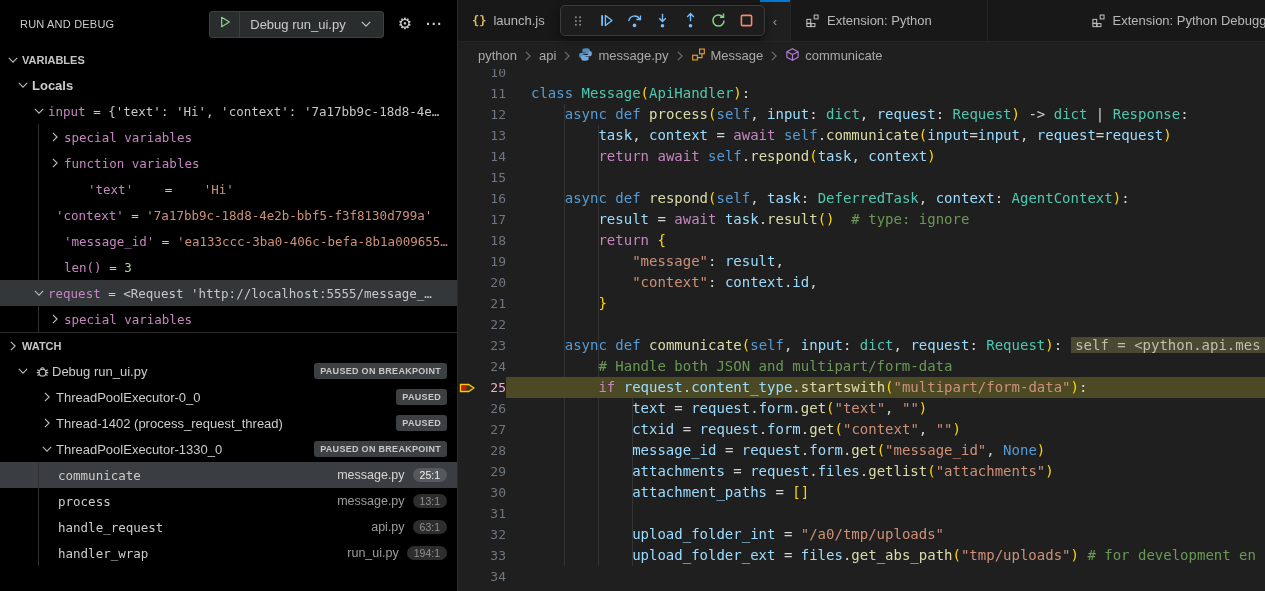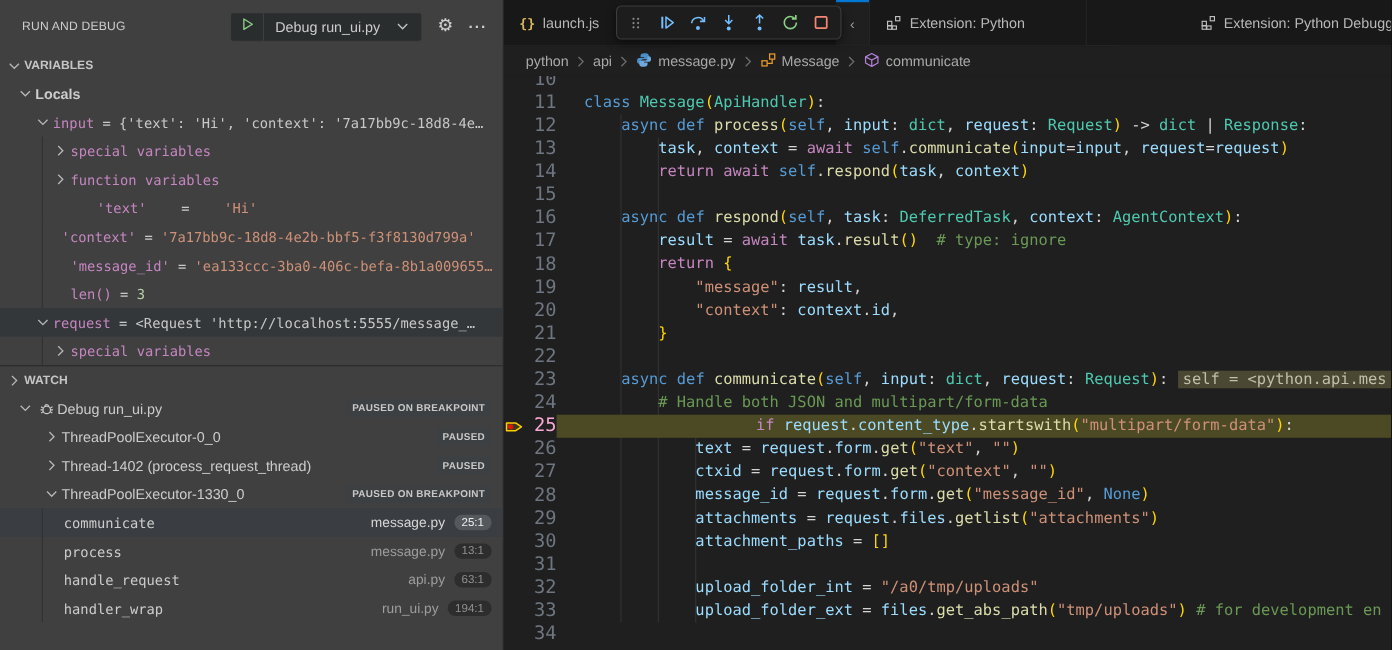--- a/index.html
+++ b/index.html
@@ -1,21 +1,21 @@
 <!DOCTYPE html>
 <html><head>
 <meta charset="utf-8">
 <style>
   * { box-sizing: border-box; margin: 0; padding: 0; }
   html,body { background:#111; }
   body { font-family:"Liberation Sans", sans-serif; }
   .app { width:1265px; height:591px; display:flex; overflow:hidden; background:#181818; position:relative; }
 
   
-  .sidebar { width:458px; flex:none; background:#404040; border-right:1px solid #2b2b2b; display:flex; flex-direction:column; overflow:hidden; }
+  .sidebar { width:458px; flex:none; background:#000000; border-right:1px solid #2b2b2b; display:flex; flex-direction:column; overflow:hidden; }
   .sb-header { height:48px; flex:none; display:flex; align-items:center; padding:0 14px 0 20px; }
   .sb-title { font-size:11px; color:#cccccc; letter-spacing:.2px; }
   .launch { margin-left:auto; height:27px; background:#2a2d2e; border:1px solid #3f3f3f; border-radius:3px; display:flex; align-items:center; }
   .launch-play { width:30px; height:100%; display:flex; align-items:center; justify-content:center; border-right:1px solid #3f3f3f; }
   .launch-label { padding:0 10px; font-size:13px; color:#cccccc; white-space:nowrap; }
   .launch-chev { padding:0 9px 0 2px; color:#c5c5c5; display:flex; }
   .hicon { margin-left:14px; color:#cfcfcf; font-size:16px; line-height:1; cursor:pointer; }
   .hicon.dots { font-weight:bold; letter-spacing:1px; font-size:14px; }
 
   .shead { height:24px; flex:none; display:flex; align-items:center; font-size:11px; font-weight:bold; color:#c5c5c5; padding-left:4px; }
@@ -58,24 +58,24 @@
 
   .breadcrumb { height:27px; flex:none; display:flex; align-items:center; padding-left:20px; font-size:13px; color:#a9a9a9; background:#1f1f1f; gap:3px; }
   .bc-item { display:flex; align-items:center; gap:5px; cursor:pointer; }
   .bc-sep { color:#6e6e6e; display:flex; }
 
   .code { position:relative; flex:1; overflow:hidden; background:#1f1f1f; }
   .cguide { position:absolute; width:1px; background:#333333; z-index:0; }
   .clines { position:relative; z-index:1; margin-top:-7px; }
   .crow { display:flex; height:21px; line-height:21px; font-family:"DejaVu Sans Mono", monospace; font-size:14px; }
   .glyph { width:20px; flex:none; display:flex; align-items:center; justify-content:center; }
-  .lnum { width:28px; flex:none; text-align:right; color:#6e7681; font-size:17px; }
+  .lnum { width:28px; flex:none; text-align:right; color:#6e7681; font-size:13px; }
   .crow.current .lnum { color:#f9a8d4; }
   .ccontent { flex:1; padding-left:25px; white-space:pre; overflow:hidden; }
-  .crow.current .ccontent { background:#4c4a24;text-align:center; }
+  .crow.current .ccontent { background:#4c4a24; }
   .tk-kw{color:#569cd6}.tk-ctl{color:#c586c0}.tk-typ{color:#4ec9b0}.tk-fn{color:#dcdcaa}
   .tk-var{color:#9cdcfe}.tk-self{color:#569cd6}.tk-str{color:#ce9178}.tk-com{color:#6a9955}.tk-br{color:#ffd700}.tk-pl{color:#d4d4d4}
   .inline-hint { background:#4a4733; color:#c2bfa8; margin-left:9px; padding:0 4px; }
 </style>
 </head>
 <body>
 
 <div class="app">
 
   <aside class="sidebar">

